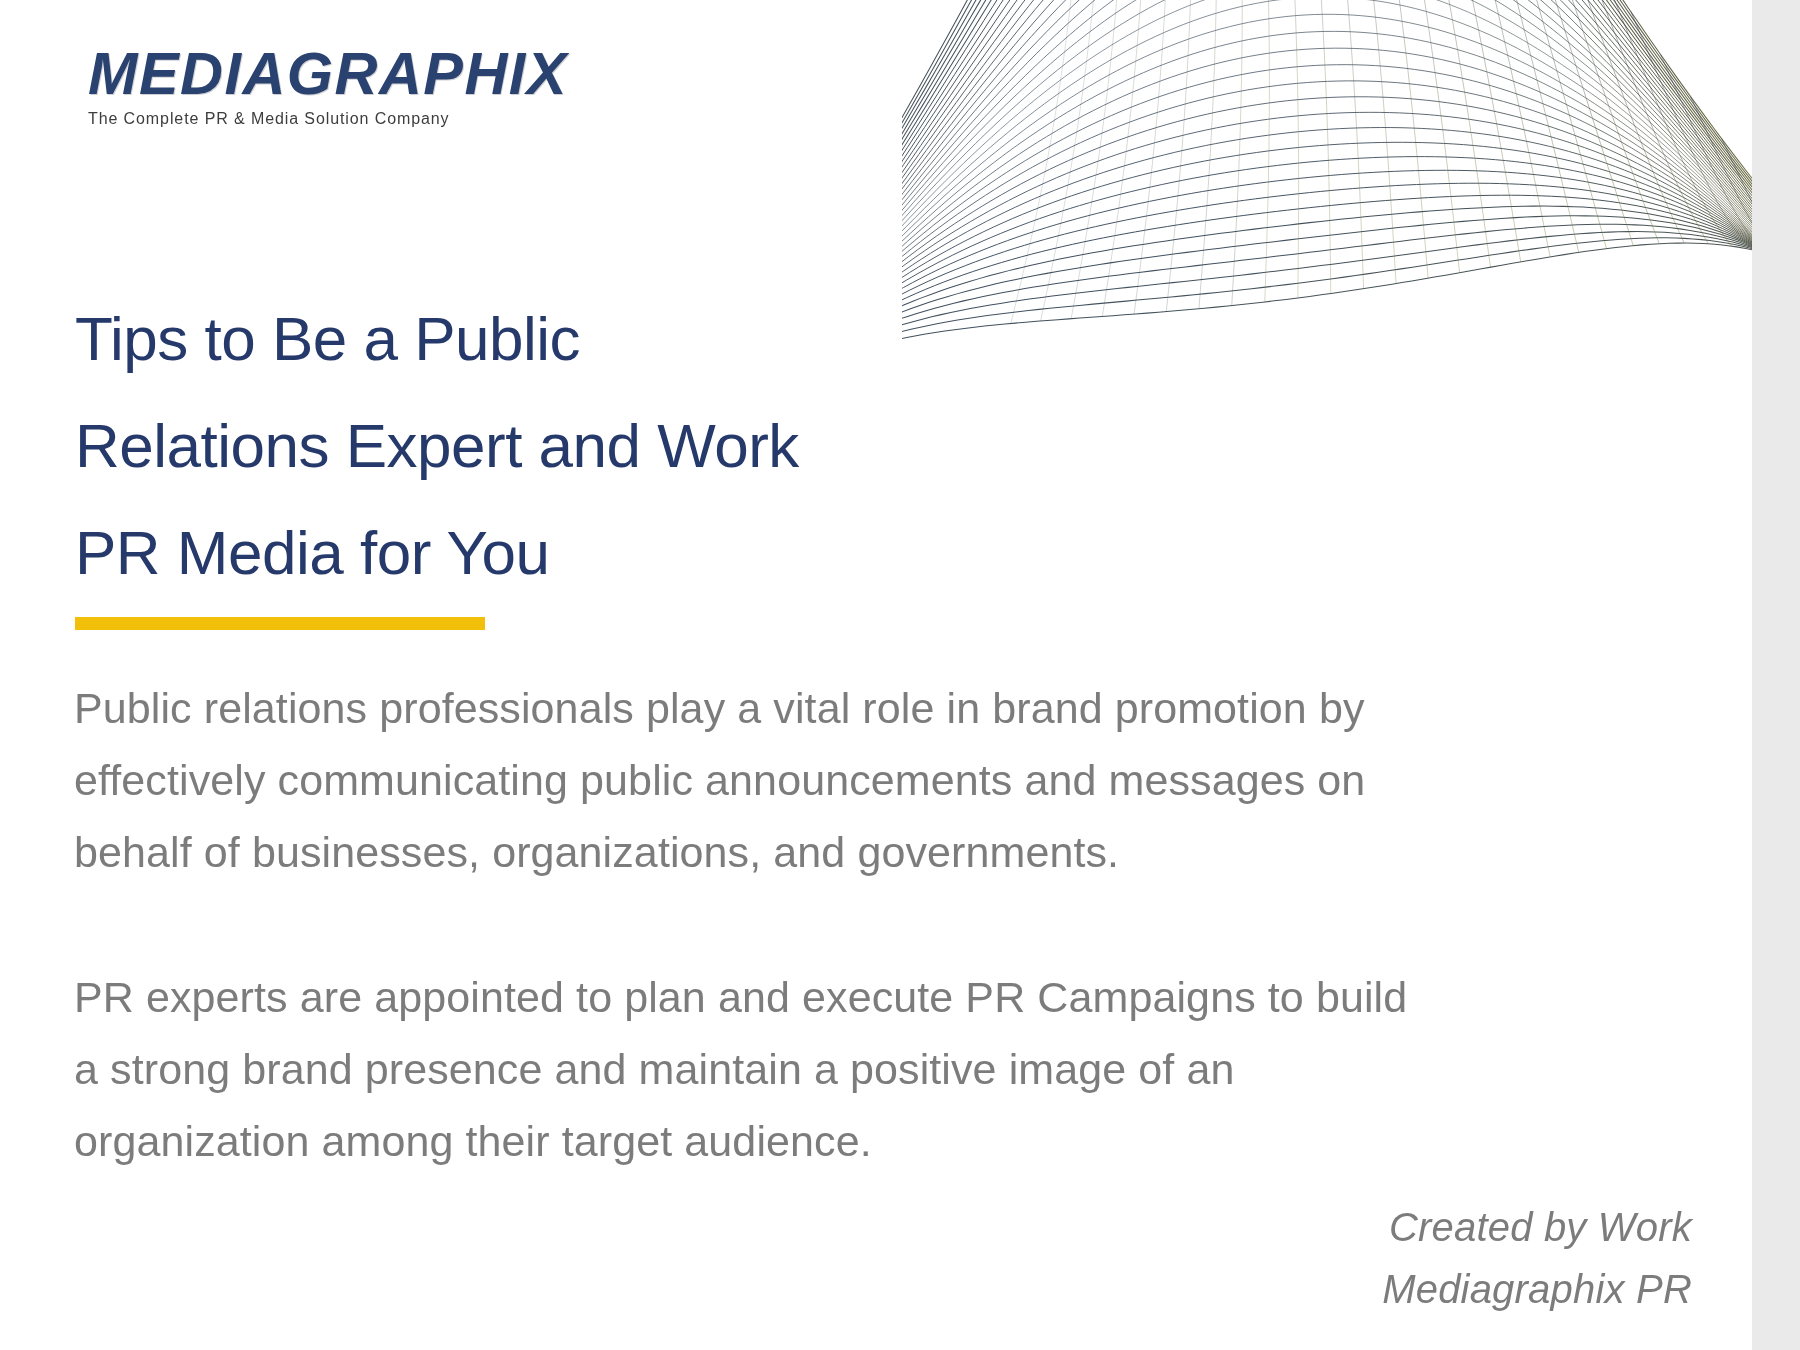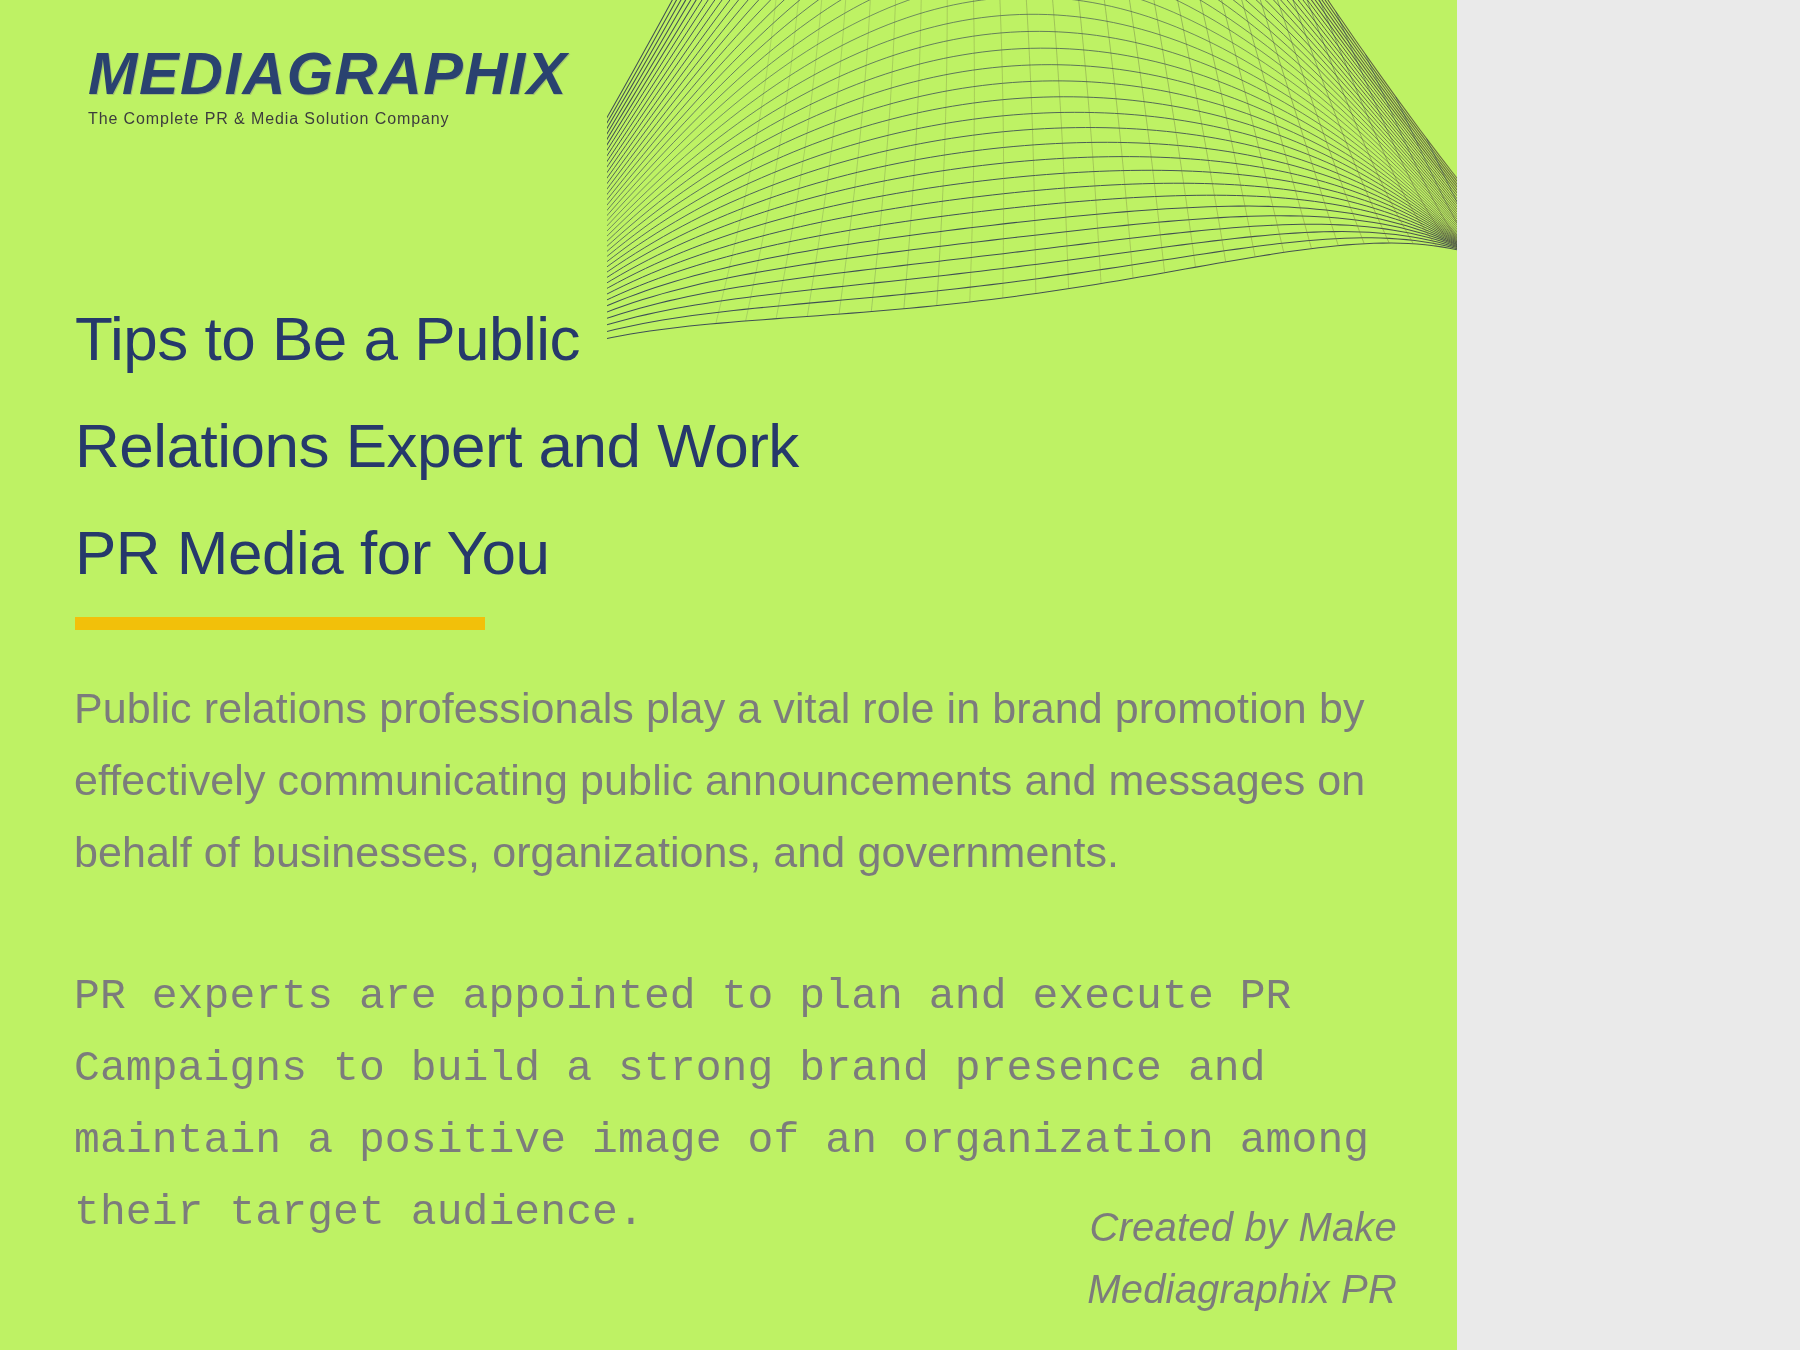--- a/index.html
+++ b/index.html
@@ -9,23 +9,23 @@
   body {
     width: 1800px;
     height: 1350px;
     background: #eaeaea;
     font-family: "Liberation Sans", sans-serif;
     overflow: hidden;
   }
 
   .slide {
     position: relative;
-    width: 1457px;
+    width: 1752px;
     height: 1350px;
-    background: #bef264;
+    background: #ffffff;
     overflow: hidden;
   }
 
   
   .deco-mesh {
     position: absolute;
     top: -40px;
     right: -10px;
     width: 860px;
     height: 700px;
@@ -100,21 +100,21 @@
     top: 672px;
     width: 1360px;
     z-index: 2;
     color: #7c7c7c;
     font-family: "Liberation Sans", sans-serif;
     font-size: 43px;
     line-height: 72px;
     letter-spacing: 0.1px;
   }
   .body-copy p { margin: 0; }
-  .body-copy p.para-gap { margin-top: 73px; font-family: Liberation Mono, monospace; }
+  .body-copy p.para-gap { margin-top: 73px; }
 
   
   .credit {
     position: absolute;
     right: 60px;
     top: 1196px;
     z-index: 2;
     text-align: right;
     color: #7c7c7c;
     font-family: "Liberation Sans", sans-serif;
@@ -233,17 +233,17 @@
   </h1>
 
   <div class="accent-rule"></div>
 
   <div class="body-copy">
     <p>Public relations professionals play a vital role in brand promotion by effectively communicating public announcements and messages on behalf of businesses, organizations, and governments.</p>
     <p class="para-gap">PR experts are appointed to plan and execute PR Campaigns to build a strong brand presence and maintain a positive image of an organization among their target audience.</p>
   </div>
 
   <div class="credit">
-    <span>Created by Make</span>
+    <span>Created by Work</span>
     <span>Mediagraphix PR</span>
   </div>
 
 </div>
 
 </body></html>

